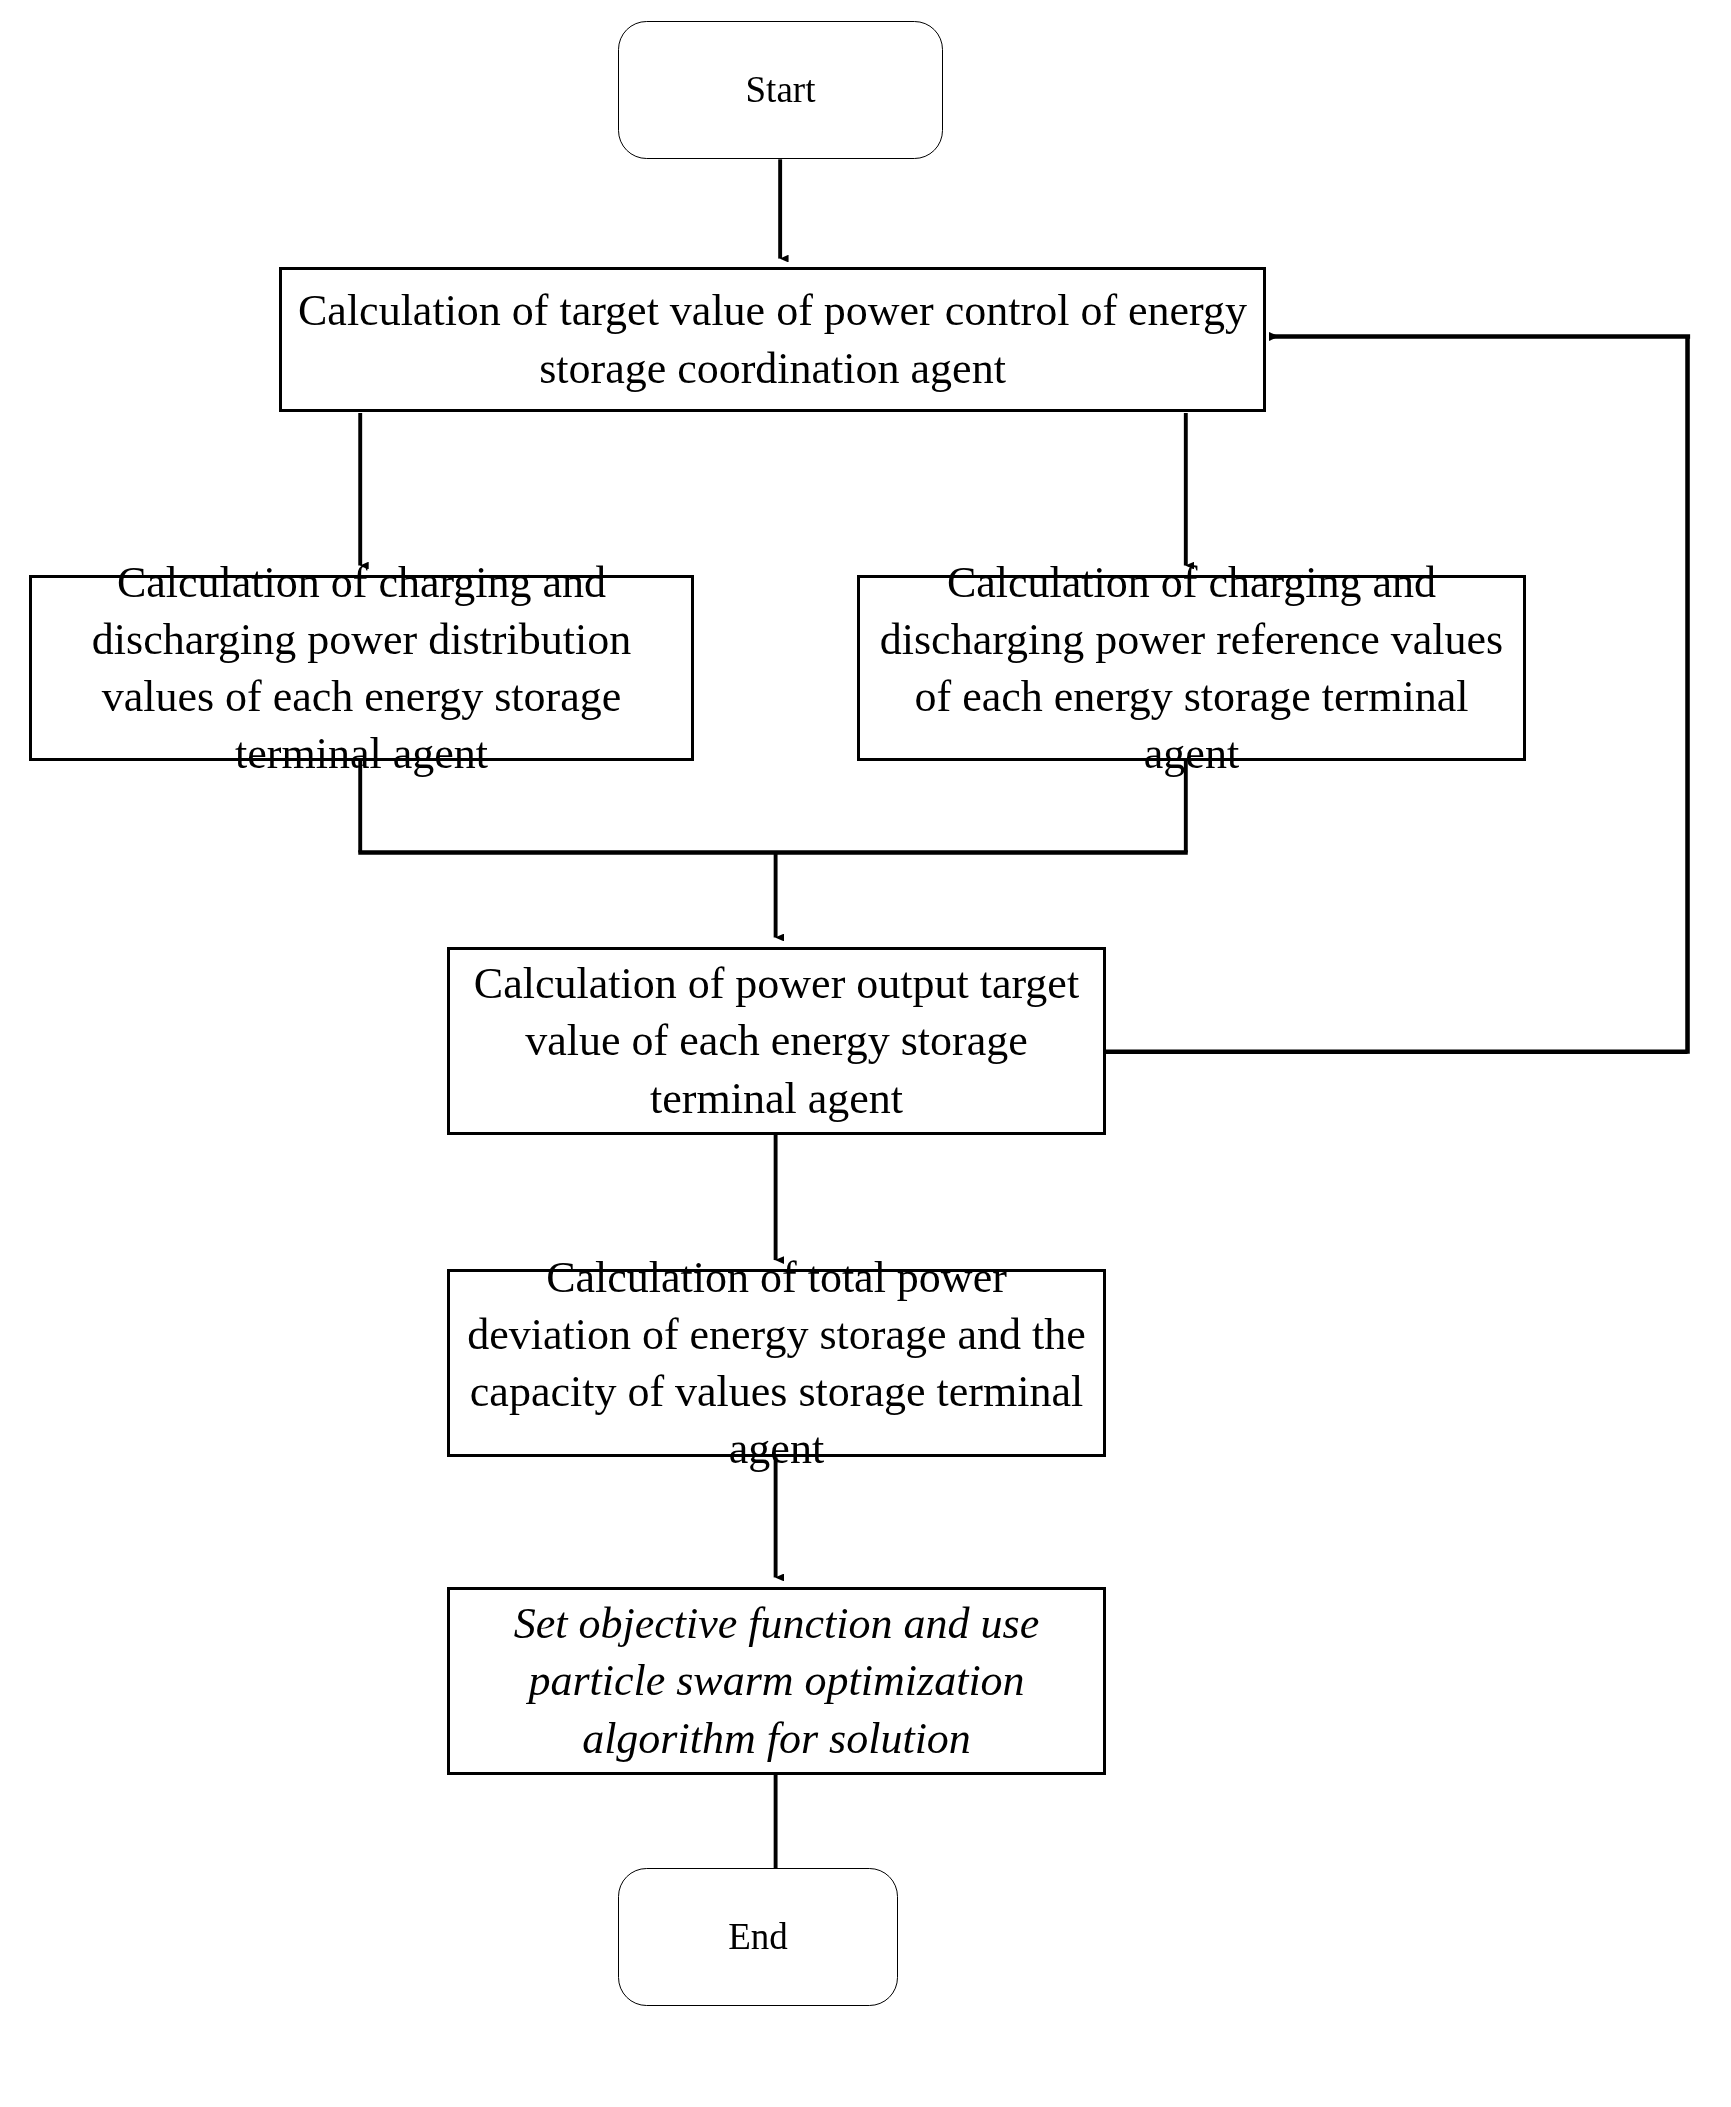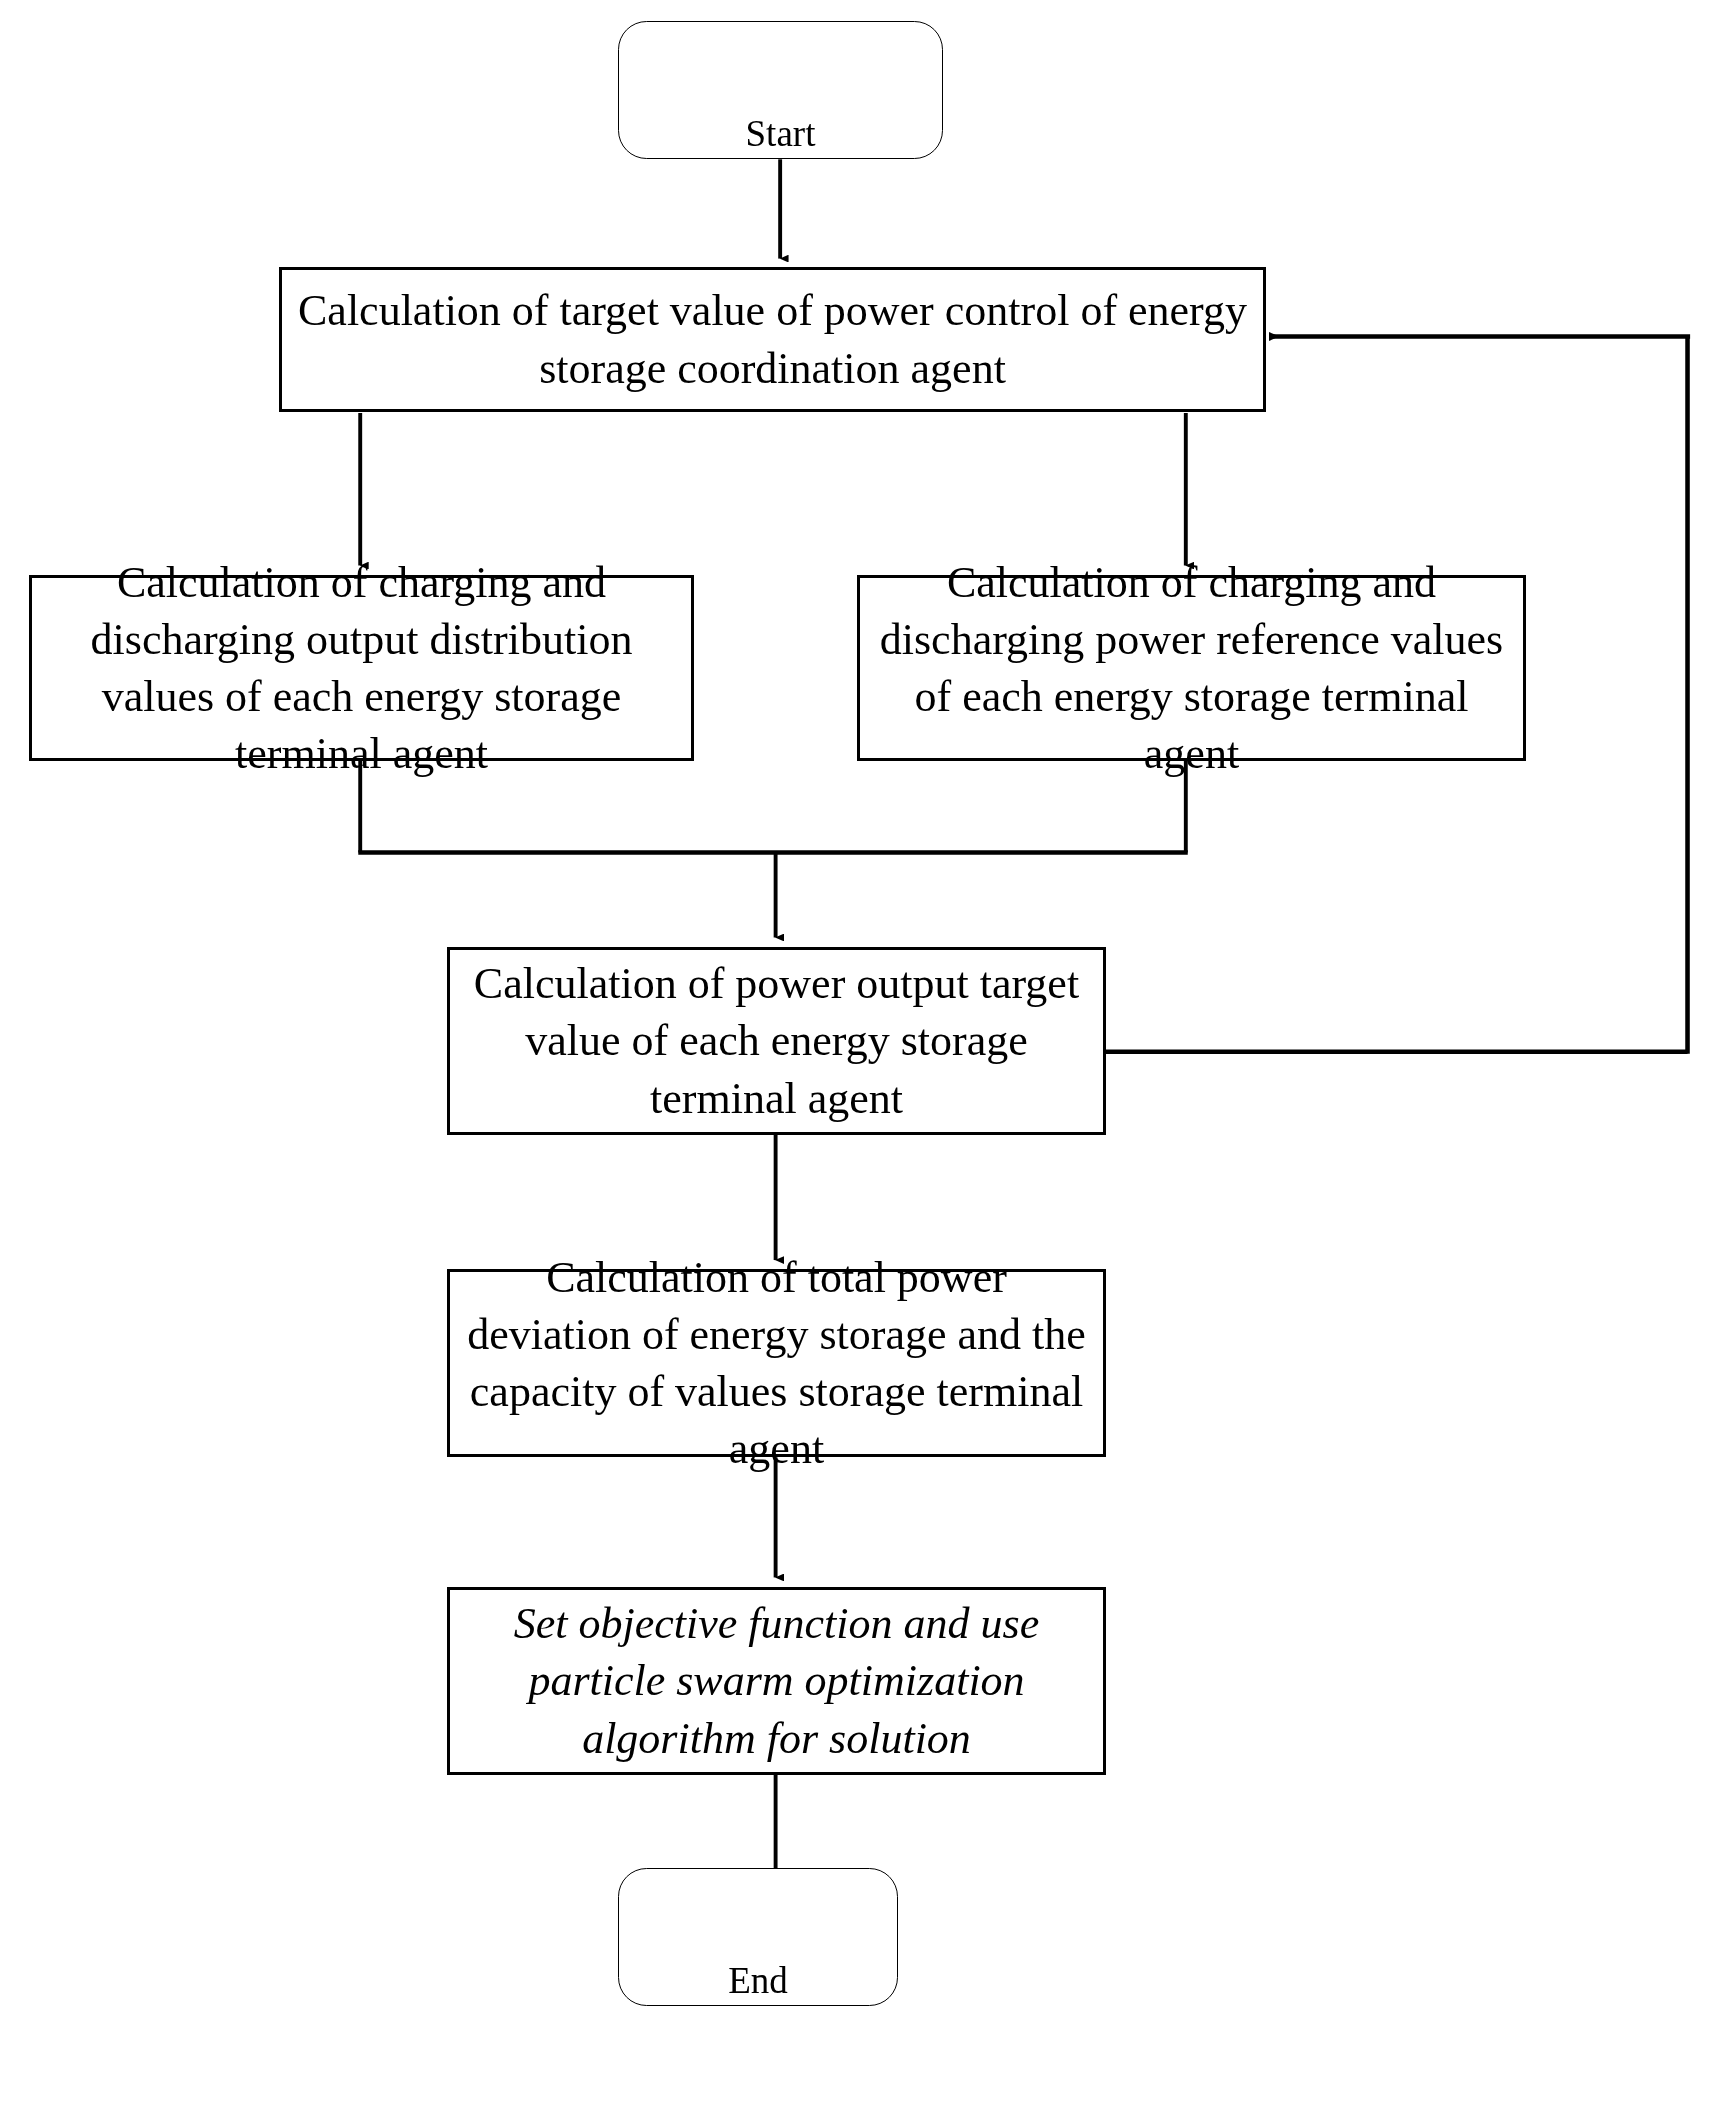--- a/index.html
+++ b/index.html
@@ -34,21 +34,20 @@
     justify-content: center;
     text-align: center;
     z-index: 2;
   }
   .node-process {
     border: 3.2px solid #000000;
   }
   .node-terminal {
     border: 1.9px solid #000000;
     border-radius: 28.6px;
-    align-items: flex-end;
   }
   .node-label {
     display: block;
     width: 100%;
     padding: 0 11.7px;
     box-sizing: border-box;
     line-height: 1.30;
     white-space: pre-line;
   }
   .t-start  { font-size: 37px; }
@@ -110,21 +109,21 @@
 
   <div class="node node-terminal" style="left:618px; top:21.4px; width:325px; height:138px;">
     <span class="node-label t-start">Start</span>
   </div>
 
   <div class="node node-process" style="left:279px; top:267px; width:987px; height:145px;">
     <span class="node-label t-proc">Calculation of  target value of power control of energy storage coordination agent</span>
   </div>
 
   <div class="node node-process" style="left:29px; top:575px; width:665px; height:186px;">
-    <span class="node-label t-proc">Calculation of charging and discharging output distribution values of each energy storage terminal agent</span>
+    <span class="node-label t-proc">Calculation of charging and discharging power distribution values of each energy storage terminal agent</span>
   </div>
 
   <div class="node node-process" style="left:447px; top:947px; width:659px; height:188px;">
     <span class="node-label t-proc">Calculation of power output target value of  each energy storage terminal agent</span>
   </div>
 
   <div class="node node-process" style="left:857px; top:575px; width:669px; height:186px;">
     <span class="node-label t-proc">Calculation of charging and discharging power reference values of each energy storage terminal agent</span>
   </div>
 

